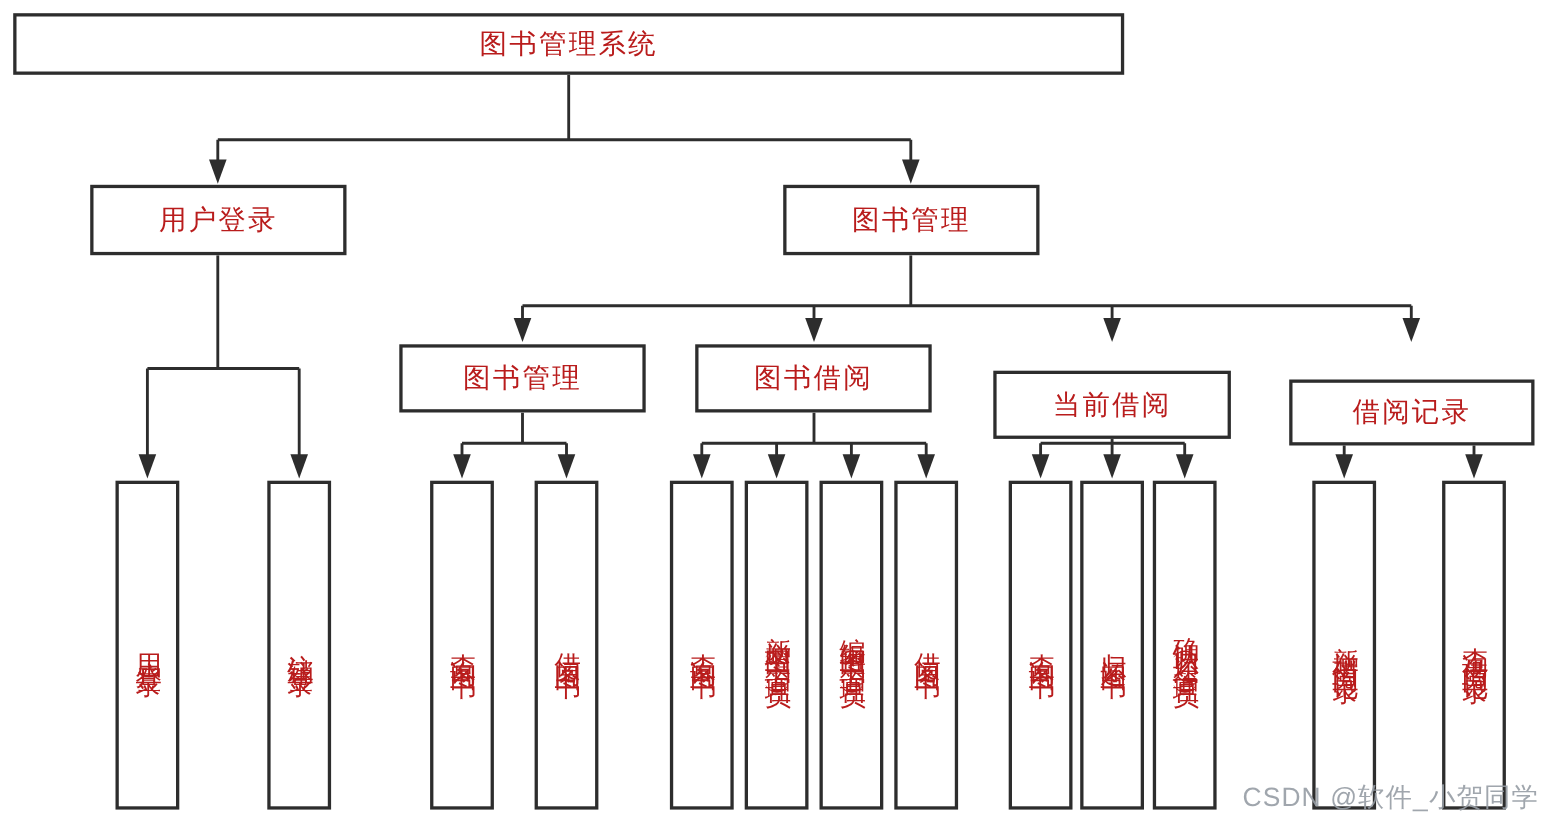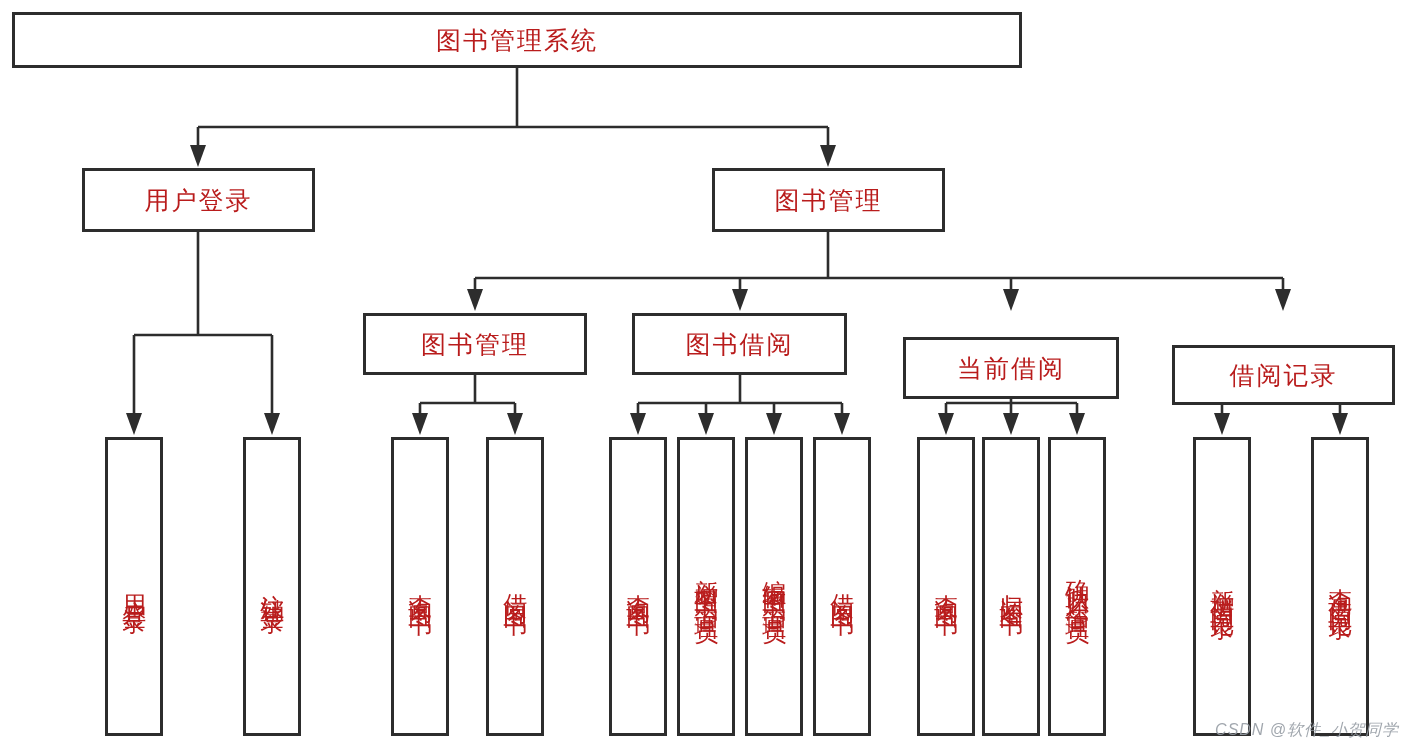--- a/index.html
+++ b/index.html
@@ -48,26 +48,25 @@
   }
   .leaf {
     top: 437px;
     width: 58px;
     height: 299px;
   }
   .watermark {
     position: absolute;
     right: 6px;
     bottom: 6px;
-    font-size: 16px;
+    font-size: 24px;
     color: rgba(150, 156, 164, 0.9);
     letter-spacing: 1px;
     white-space: nowrap;
     z-index: 5;
-    font-style: italic;
   }
 </style>
 </head>
 <body>
 
 <div class="stage">
 
   <svg class="connector-layer" viewBox="0 0 1405 747" aria-hidden="true">
     <g stroke="#2d2d2d" stroke-width="2.6" fill="none">
 

